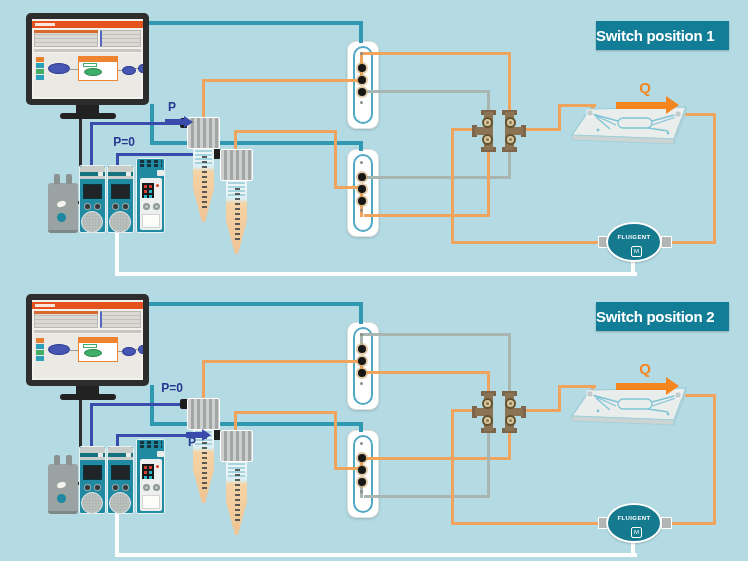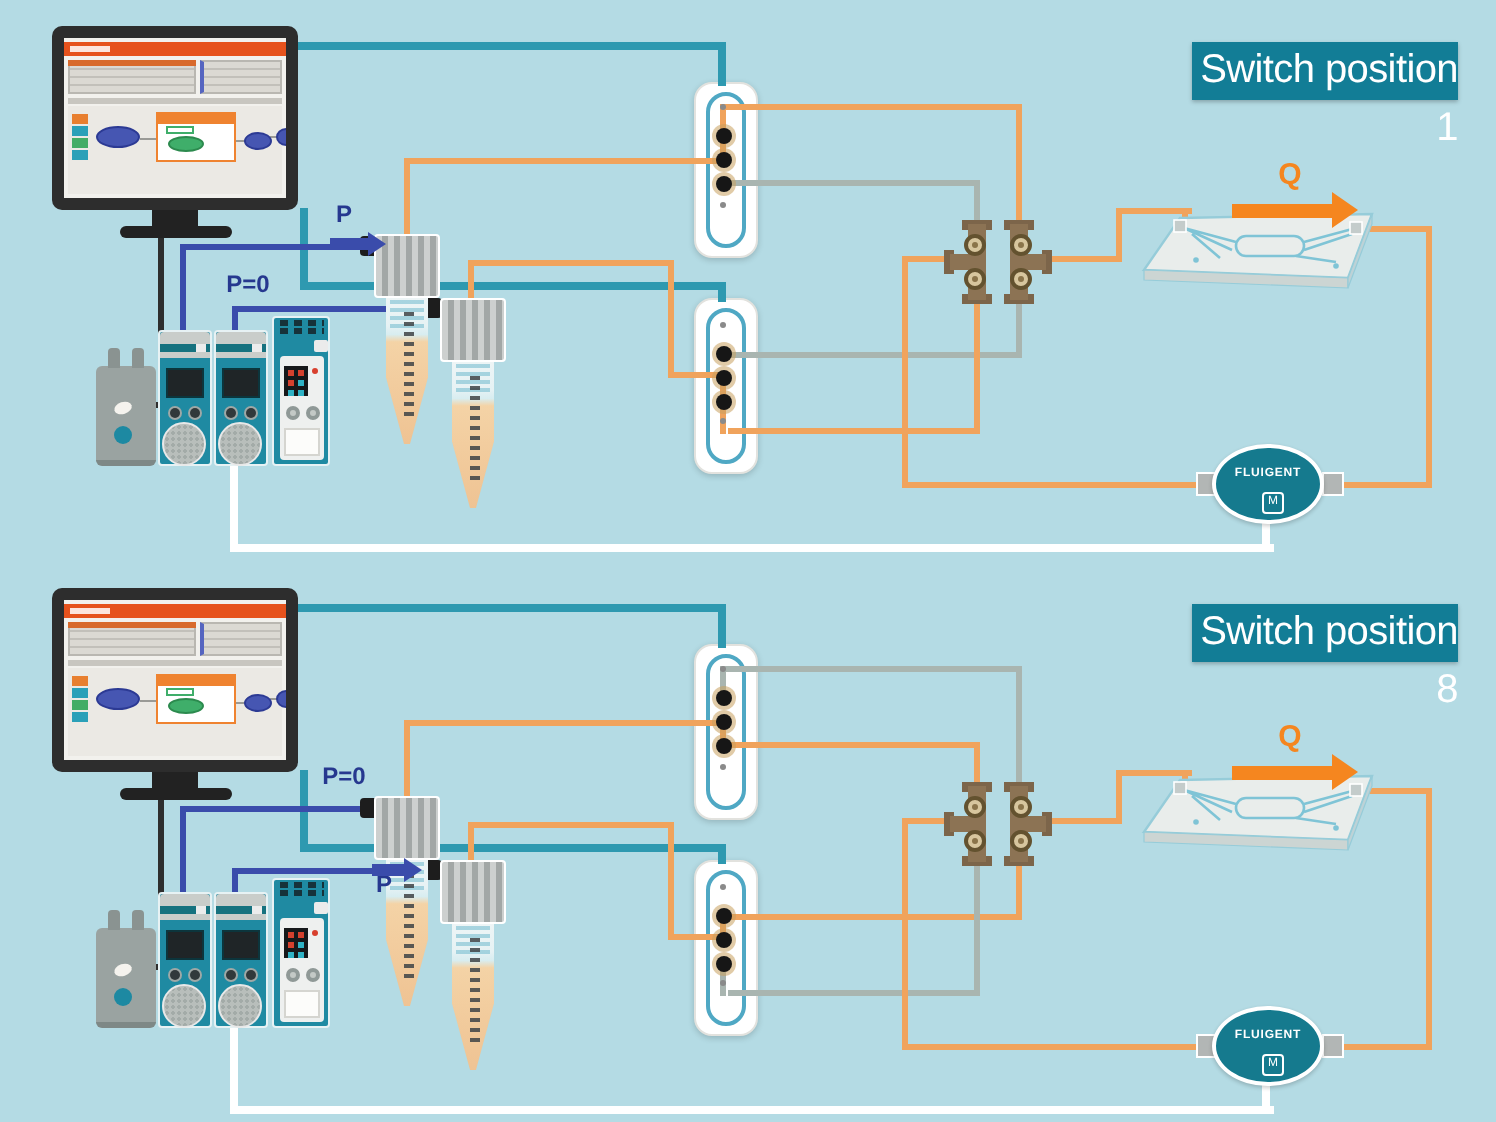--- a/index.html
+++ b/index.html
@@ -14,21 +14,21 @@
   .blackc{background:var(--black-cable,#2e2e2e)}
   .sw{background:var(--tube-inactive,#a9b5b0)}
   .state-a .a-on{background:var(--tube-active,#f0a35c)}
   .state-b .b-on{background:var(--tube-active,#f0a35c)}
   .seg{position:absolute;display:none}
   .state-a .seg.sa{display:block;background:var(--tube-active,#f0a35c)}
   .state-b .seg.sb{display:block;background:var(--tube-active,#f0a35c)}
   .state-b .seg.sbg{display:block;background:var(--tube-inactive,#a9b5b0)}
   .conn{position:absolute;background:#1d1d1d;border-radius:2px}
   .banner{position:absolute;left:596px;top:21px;width:133px;height:29px;background:var(--banner,#127d96);
-          color:#fff;font-weight:normal;font-size:20px;line-height:29px;text-align:right;letter-spacing:-.3px;
+          color:#fff;font-weight:bold;font-size:15px;line-height:29px;text-align:left;letter-spacing:-.3px;
           box-shadow:0 1px 2px rgba(0,0,0,.25)}
   .valve{position:absolute;width:30px;height:86px;background:#fff;border:1px solid #e2e2de;border-radius:9px;
          box-shadow:0 1px 3px rgba(0,0,0,.18)}
   .valve-outline{position:absolute;left:5px;right:5px;top:4px;bottom:4px;border:2px solid #4fa8c4;border-radius:11px}
   .dot{position:absolute;width:8px;height:8px;border-radius:50%;background:#161616;box-shadow:0 0 0 2px rgba(201,160,94,.55)}
   .mdot{position:absolute;width:3px;height:3px;border-radius:50%;background:#8a8a8a}
   .tee{position:absolute;width:30px;height:42px}
   .tee i{position:absolute;background:var(--tee-brown,#8c7354)}
   .tee .fl{background:#7c654a}
   .nut{position:absolute;width:11px;height:11px;border-radius:50%;background:#d7c69e;border:2px solid #63522f;box-sizing:border-box}
@@ -547,16 +547,16 @@
       <div class="mohdr"></div>
       <div class="mgbox"></div>
       <div class="mgreen"></div>
       <div class="mnode" style="left:90px;top:47px;width:14px;height:9px"></div>
       <div class="mnode" style="left:106px;top:45px;width:10px;height:9px"></div>
     </div>
     <div class="mneck"></div>
     <div class="mbase"></div>
   </div>
 
-  <div class="banner">Switch position 8</div>
+  <div class="banner">Switch position 2</div>
 
 </section>
 </div>
 
 </body></html>

